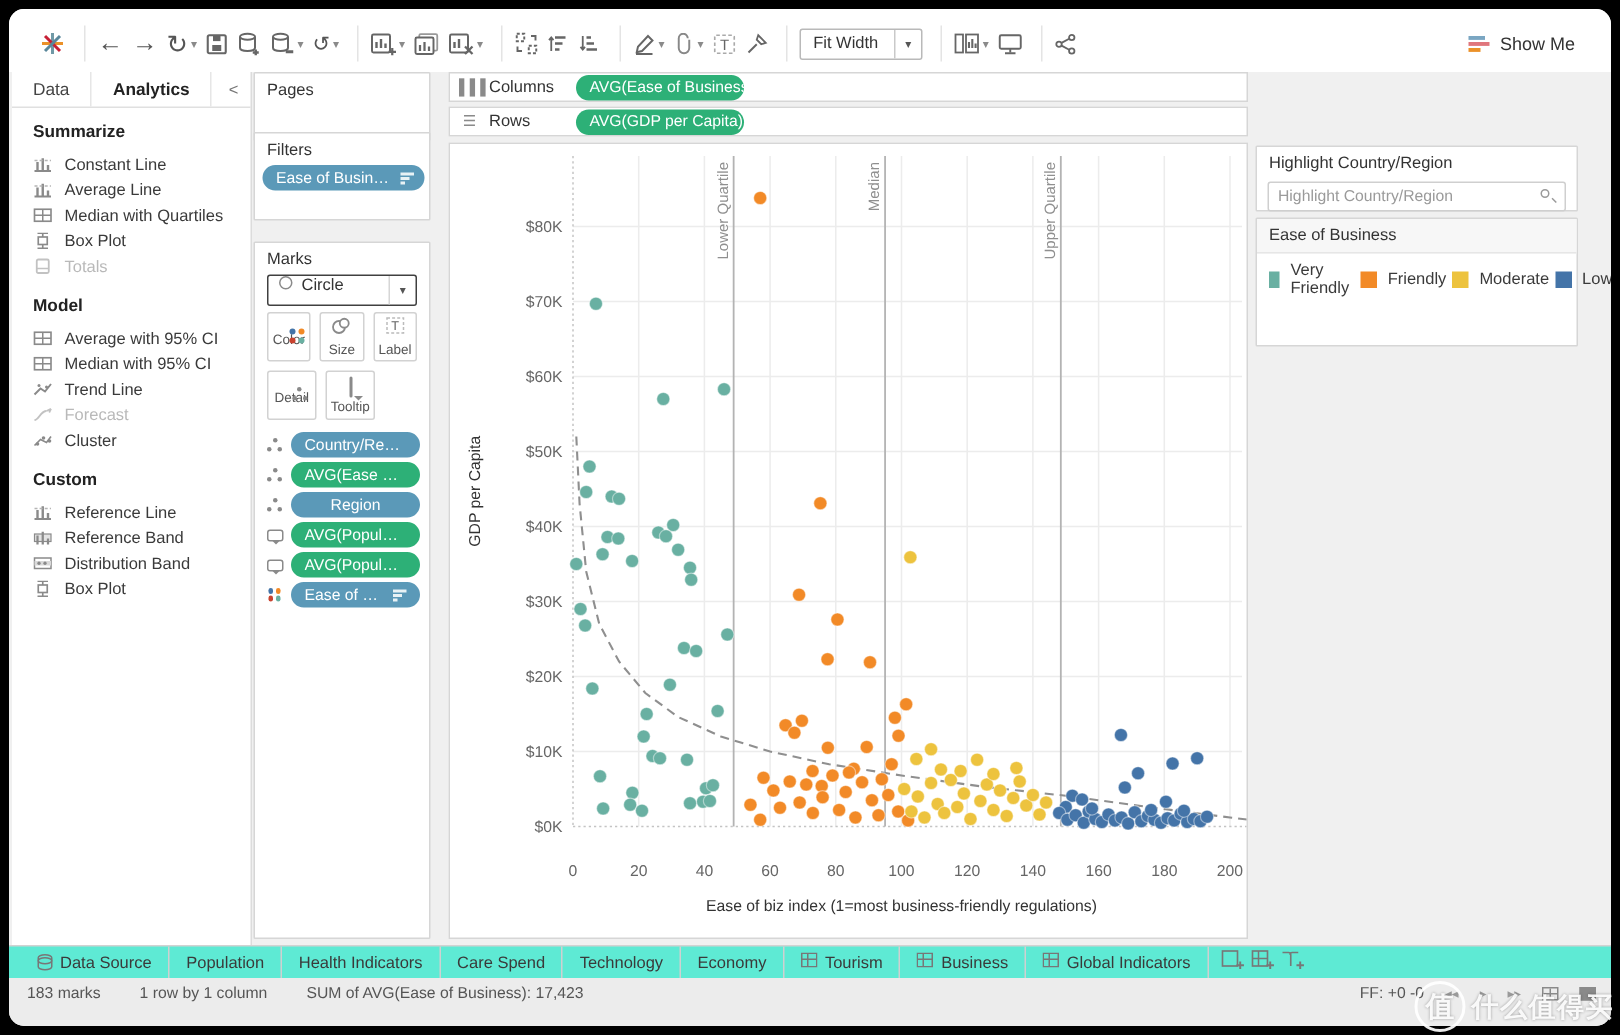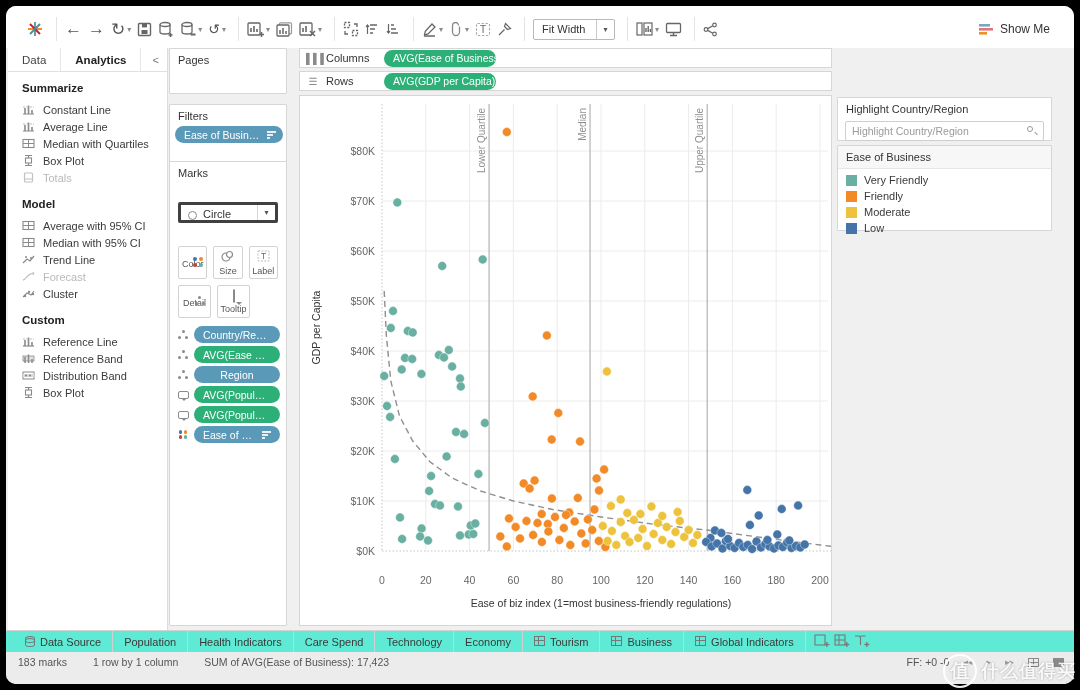--- a/index.html
+++ b/index.html
@@ -37,21 +37,21 @@
   .card .card-title { padding:5px 8px 4px 8px; font-size:11px; color:#333; }
   .pill { display:inline-flex; align-items:center; height:17px; border-radius:9px; color:#fff; font-size:10.5px; padding:0 9px; white-space:nowrap; max-width:112px; overflow:hidden; }
   .pill.blue { background:#5b99b8; }
   .pill.green { background:#2db077; }
   .pill .sortico { display:inline-block; width:9px; height:8px; margin-left:4px; position:relative; }
   .pill .sortico i, .pill .sortico i:before, .pill .sortico i:after { content:""; position:absolute; left:0; height:2px; background:#e8f2f5; display:block; }
   .pill .sortico i { top:0; width:9px; }
   .pill .sortico i:before { top:3px; width:6px; }
   .pill .sortico i:after { top:6px; width:3px; }
 
-  .marks-type { margin:19px 8px; border:3px solid #404040; border-radius:2px; height:21px; display:flex; align-items:flex-end; font-size:11px; color:#333; padding-left:7px; }
+  .marks-type { margin:0 8px; border:1px solid #404040; border-radius:2px; height:21px; display:flex; align-items:flex-start; font-size:11px; color:#333; padding-left:7px; }
   .marks-type .circ { width:9px; height:9px; border:1.5px solid #8a8a8a; border-radius:50%; margin-right:6px; }
   .marks-type .dd { margin-left:auto; width:18px; align-self:stretch; border-left:1px solid #d6d6d6; display:flex; align-items:center; justify-content:center; font-size:8px; color:#555; }
   .mk-btnrow { display:flex; gap:6px; padding:4px 8px 2px 8px; }
   .mk-btn { width:33px; height:33px; border:1px solid #d2d2d2; border-radius:2px; display:flex; flex-direction:column; align-items:center; justify-content:center; gap:2px; }
   .mk-btn .lbl { font-size:9px; color:#555; }
   .mk-pills { padding:6px 6px; display:flex; flex-direction:column; gap:3px; }
   .mk-pill-row { display:flex; align-items:center; gap:4px; }
   .mk-pill-row .lead { width:14px; flex:0 0 14px; display:flex; justify-content:center; }
 
   .dotgrid { width:10px; height:10px; position:relative; }
@@ -66,21 +66,21 @@
   .shelf .shelf-label { color:#333; width:52px; }
   .shelf .pills { display:flex; gap:4px; }
   .shelf-ico { color:#8a8a8a; font-size:10px; width:14px; text-align:center; }
 
   
   .hl-input { margin:2px 7px 7px 7px; border:1px solid #cfcfcf; border-radius:2px; height:20px; display:flex; align-items:center; padding:0 6px; color:#9a9a9a; font-size:10.5px; }
   .mag { margin-left:auto; position:relative; width:10px; height:10px; }
   .mag i { position:absolute; left:0; top:0; width:6px; height:6px; border:1.3px solid #9a9a9a; border-radius:50%; }
   .mag i:after { content:""; position:absolute; left:5.5px; top:5.5px; width:4px; height:1.3px; background:#9a9a9a; transform:rotate(45deg); }
   .legend-head { background:#f7f7f7; border-bottom:1px solid #e6e6e6; padding:5px 8px; }
-  .legend-items { padding:5px 8px; display:flex; flex-direction:column; gap:4px; }
+  .legend-items { padding:5px 8px; display:flex; flex-direction:row; gap:4px; }
   .legend-item { display:flex; align-items:center; gap:7px; font-size:11px; color:#3a3a3a; }
   .legend-item .sw { width:11px; height:11px; }
 
   
   .tabbar { position:absolute; left:0; bottom:32px; width:100%; height:22px; background:#5eead4; border-top:1px solid #d2d2d2; display:flex; align-items:stretch; font-size:11px; color:#3a3a3a; padding-left:8px; }
   .sheettab { display:flex; align-items:center; gap:5px; padding:0 11px; border-right:1px solid #d0d0d0; white-space:nowrap; }
   .sheettab.active { background:#fff; font-weight:bold; border-right:1px solid #c8c8c8; border-left:1px solid #c8c8c8; }
   .newsheet { display:flex; align-items:center; gap:4px; padding:0 8px; }
   .statusbar { position:absolute; left:0; bottom:0; width:100%; height:32px; background:#ececec; display:flex; align-items:flex-start; padding:4px 10px 0 12px; font-size:10.5px; color:#555; gap:26px; }
   .statusbar .right { margin-left:auto; display:flex; align-items:center; gap:14px; color:#555; }
@@ -421,21 +421,21 @@
                 </svg></span>
               <span>Box Plot</span>
             </div>
           </div>
         </div>
     </div>
 
     <div class="card" style="left:163px; top:0px; width:118px; height:46px;">
       <div class="card-title">Pages</div>
     </div>
-    <div class="card" style="left:163px; top:56px; width:118px; height:59px;">
+    <div class="card" style="left:163px; top:40px; width:118px; height:59px;">
       <div class="card-title">Filters</div>
       <div style="padding:0 5px;">
         <span class="pill blue" style="max-width:108px; width:108px;">
           <span style="overflow:hidden; text-overflow:ellipsis;">Ease of Business (cl..</span>
           <span class="sortico">
               <i></i>
             </span>
         </span>
       </div>
     </div>

